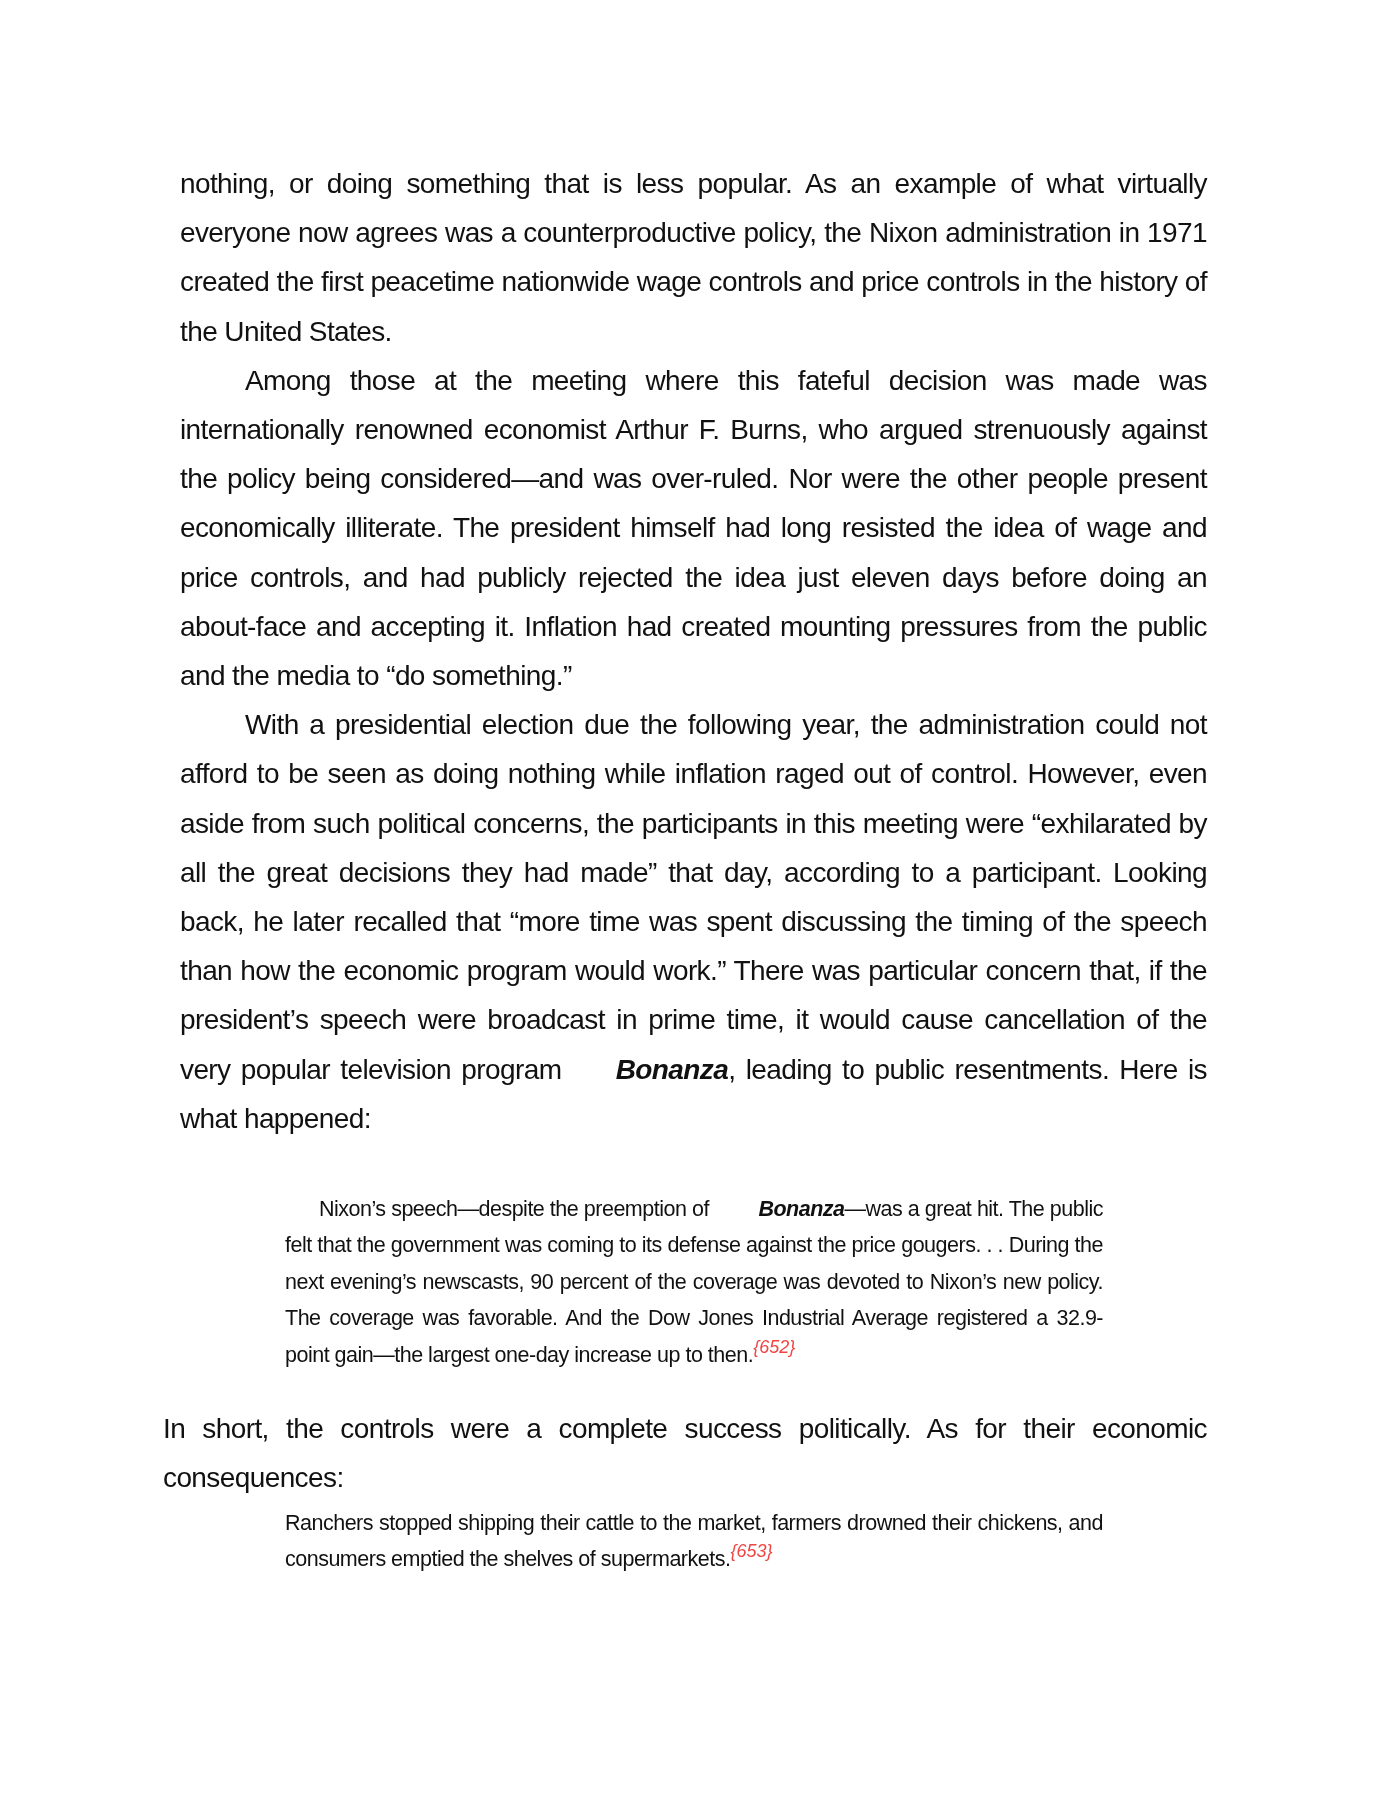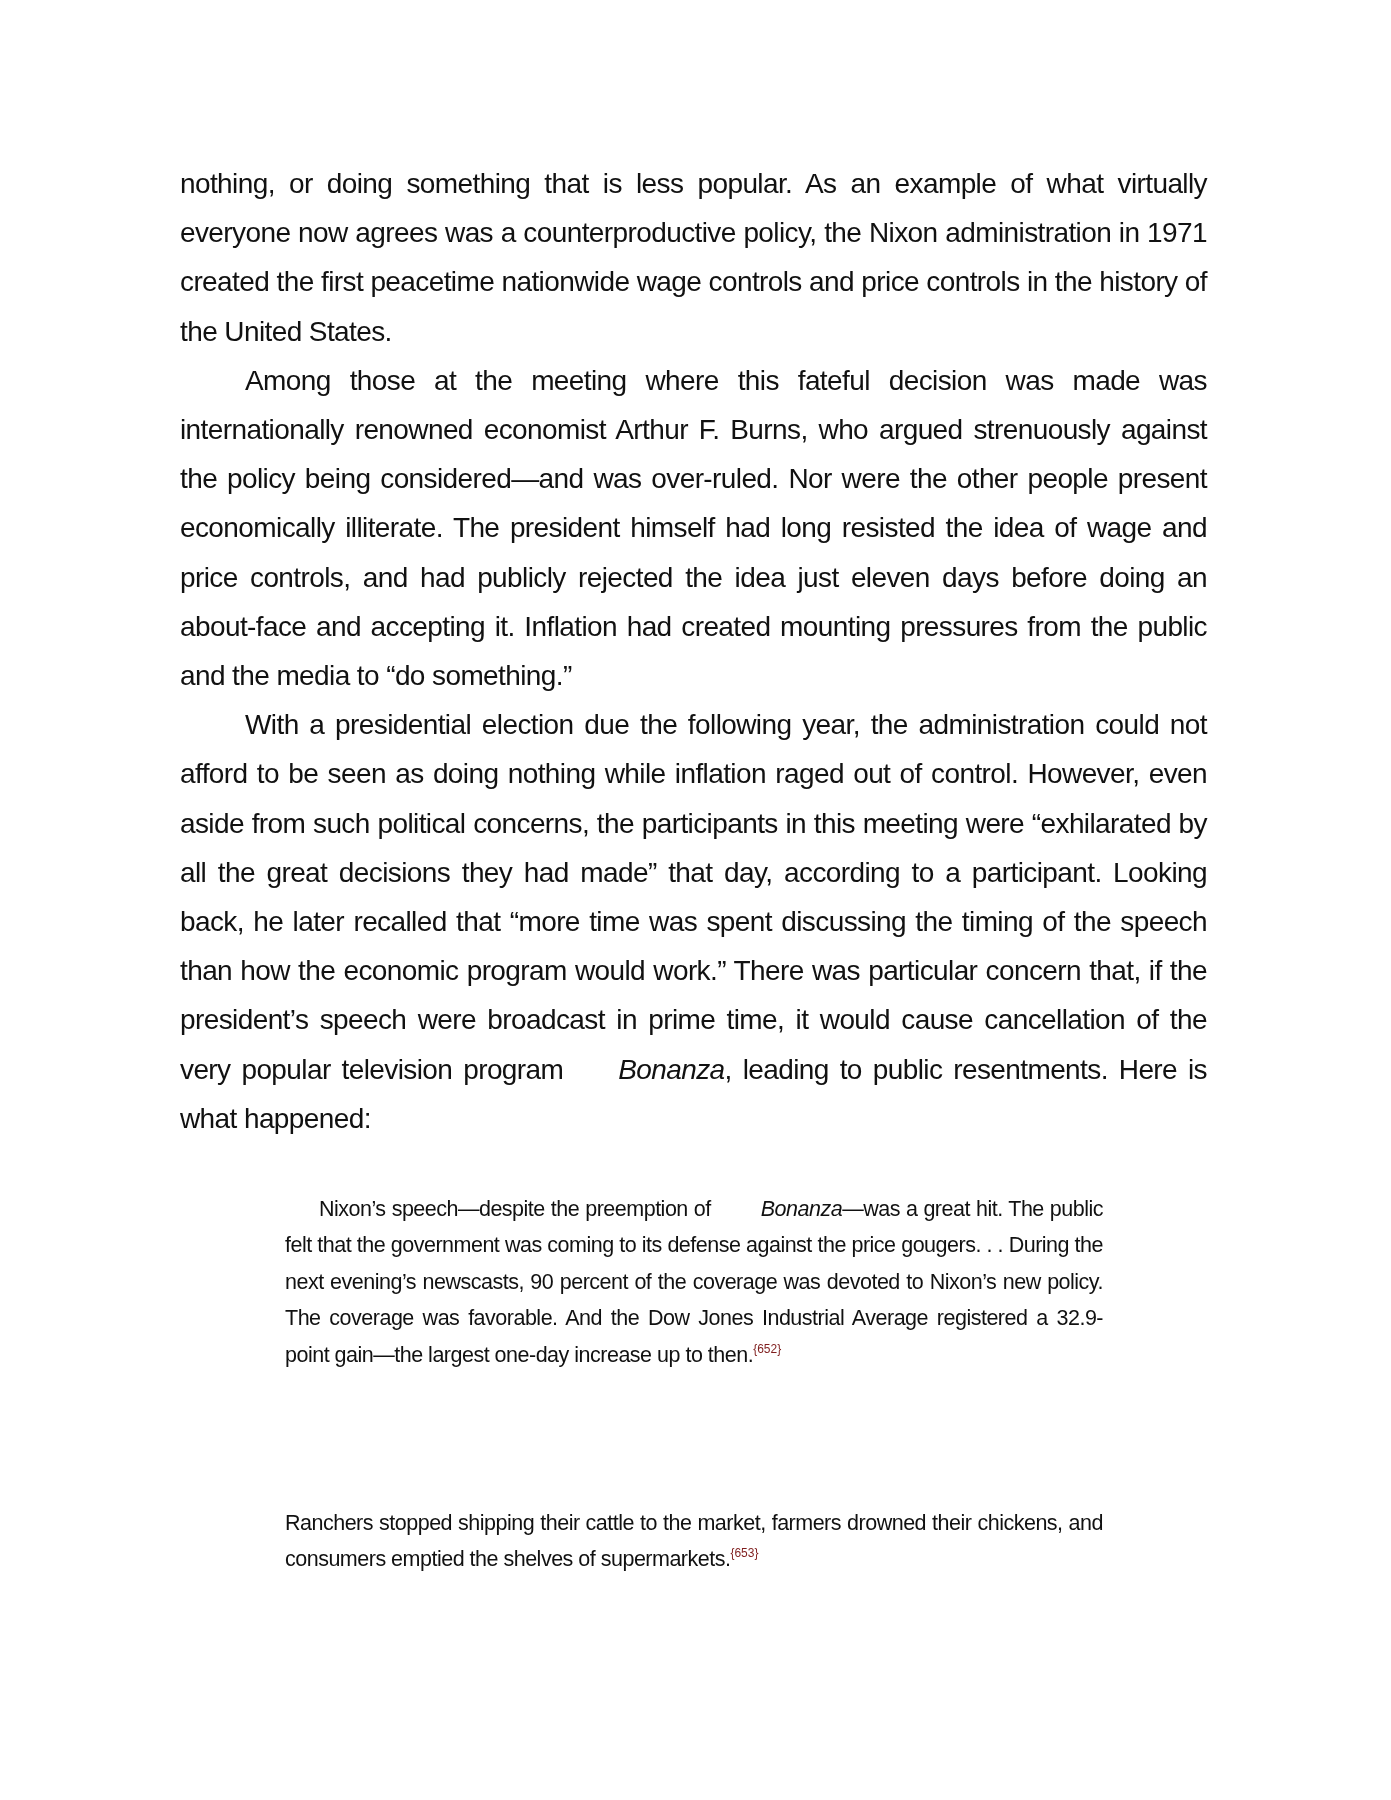--- a/index.html
+++ b/index.html
@@ -58,47 +58,51 @@
     left: 163px;
     width: 1044px;
     top: 1404px;
     font-size: 28px;
     line-height: 49.2px;
     letter-spacing: -0.6px;
     text-align: justify;
   }
   .summary p { margin: 0; }
   .bold-italic {
-    font-weight: normal;
+    font-weight: bold;
     font-style: italic;
     margin-left: 44px;
   }
   .footnote {
-    color: #7f1d1d;
-    font-size: 12px;
+    color: #ef4444;
+    font-size: 18px;
     vertical-align: 9px;
     line-height: 0;
     letter-spacing: 0;
     cursor: pointer;
     text-decoration: none;
+    font-style: italic;
   }
 </style>
 </head>
 <body>
 
 <div class="page">
 
   <div class="body-block block-1">
     <p>nothing, or doing something that is less popular. As an example of what virtually everyone now agrees was a counterproductive policy, the Nixon administration in 1971 created the first peacetime nationwide wage controls and price controls in the history of the United States.</p>
     <p class="indent">Among those at the meeting where this fateful decision was made was internationally renowned economist Arthur F. Burns, who argued strenuously against the policy being considered—and was over-ruled. Nor were the other people present economically illiterate. The president himself had long resisted the idea of wage and price controls, and had publicly rejected the idea just eleven days before doing an about-face and accepting it. Inflation had created mounting pressures from the public and the media to “do something.”</p>
     <p class="indent"><span>With a presidential election due the following year, the administration could not afford to be seen as doing nothing while inflation raged out of control. However, even aside from such political concerns, the participants in this meeting were “exhilarated by all the great decisions they had made” that day, according to a participant. Looking back, he later recalled that “more time was spent discussing the timing of the speech than how the economic program would work.” There was particular concern that, if the president’s speech were broadcast in prime time, it would cause cancellation of the very popular television program </span><span class="bold-italic">Bonanza</span><span>, leading to public resentments. Here is what happened:</span></p>
   </div>
 
   <blockquote class="quote quote-1" style="margin:0;">
     <p class="indent"><span>Nixon’s speech—despite the preemption of </span><span class="bold-italic">Bonanza</span><span>—was a great hit. The public felt that the government was coming to its defense against the price gougers. . . During the next evening’s newscasts, 90 percent of the coverage was devoted to Nixon’s new policy. The coverage was favorable. And the Dow Jones Industrial Average registered a 32.9-point gain—the largest one-day increase up to then.</span><a class="footnote" href="#">{652}</a></p>
   </blockquote>
 
+  <div class="summary">
+    <p>In short, the controls were a complete success politically. As for their economic consequences:</p>
+  </div>
 
   <blockquote class="quote quote-2" style="margin:0;">
     <p><span>Ranchers stopped shipping their cattle to the market, farmers drowned their chickens, and consumers emptied the shelves of supermarkets.</span><a class="footnote" href="#">{653}</a></p>
   </blockquote>
 
 </div>
 
 </body></html>

